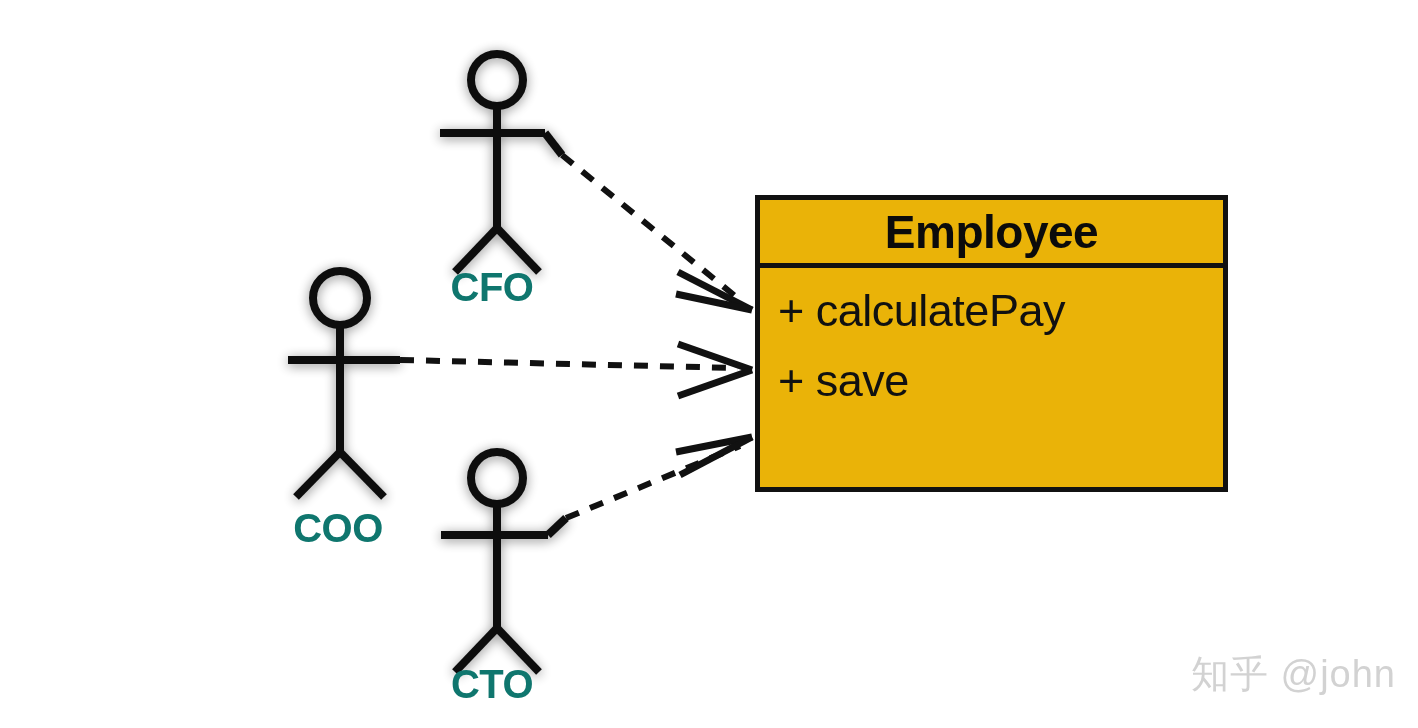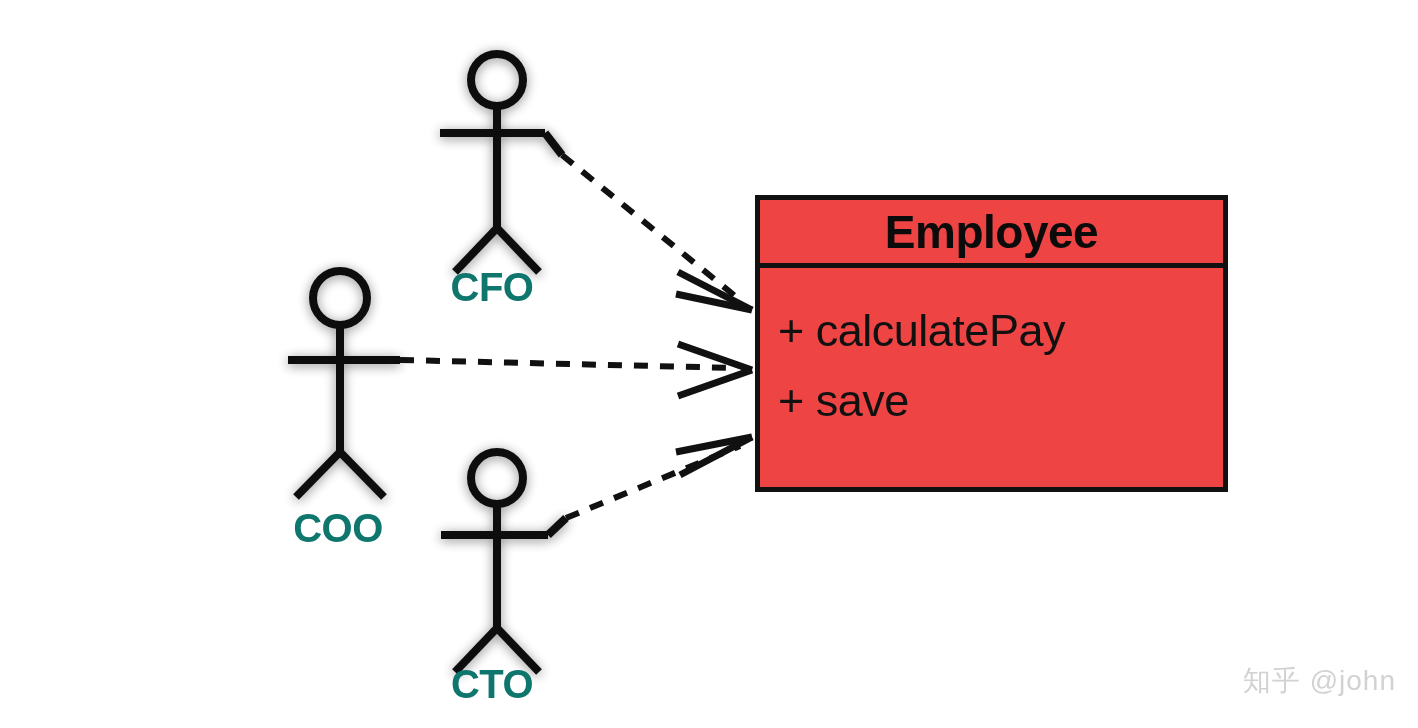--- a/index.html
+++ b/index.html
@@ -35,21 +35,21 @@
     text-align: center;
     transform: translateX(-50%);
   }
   .class-box {
     position: absolute;
     left: 755px;
     top: 195px;
     width: 473px;
     height: 297px;
     border: 5px solid #111111;
-    background: #ef4444;
+    background: #eab308;
     box-sizing: border-box;
   }
   .class-name-row {
     height: 68px;
     border-bottom: 5px solid #111111;
     display: flex;
     align-items: center;
     justify-content: center;
     box-sizing: border-box;
   }
@@ -57,36 +57,35 @@
     font-family: "Liberation Sans", sans-serif;
     font-weight: bold;
     font-size: 46px;
     color: #0b0b0b;
     letter-spacing: -0.5px;
     line-height: 1;
   }
   .class-members {
     padding: 8px 0 0 18px;
     box-sizing: border-box;
-    margin-top: 20px;
   }
   .member {
     font-family: "Liberation Sans", sans-serif;
     font-size: 45px;
     color: #111111;
     line-height: 1.55;
     white-space: nowrap;
     letter-spacing: -0.5px;
   }
   .watermark {
     position: absolute;
     right: 22px;
     bottom: 28px;
     font-family: "Liberation Sans", sans-serif;
-    font-size: 28px;
+    font-size: 38px;
     color: #d2d2d2;
     letter-spacing: 1px;
     white-space: nowrap;
     user-select: none;
   }
 </style>
 </head>
 <body>
 
 <div id="canvas">

